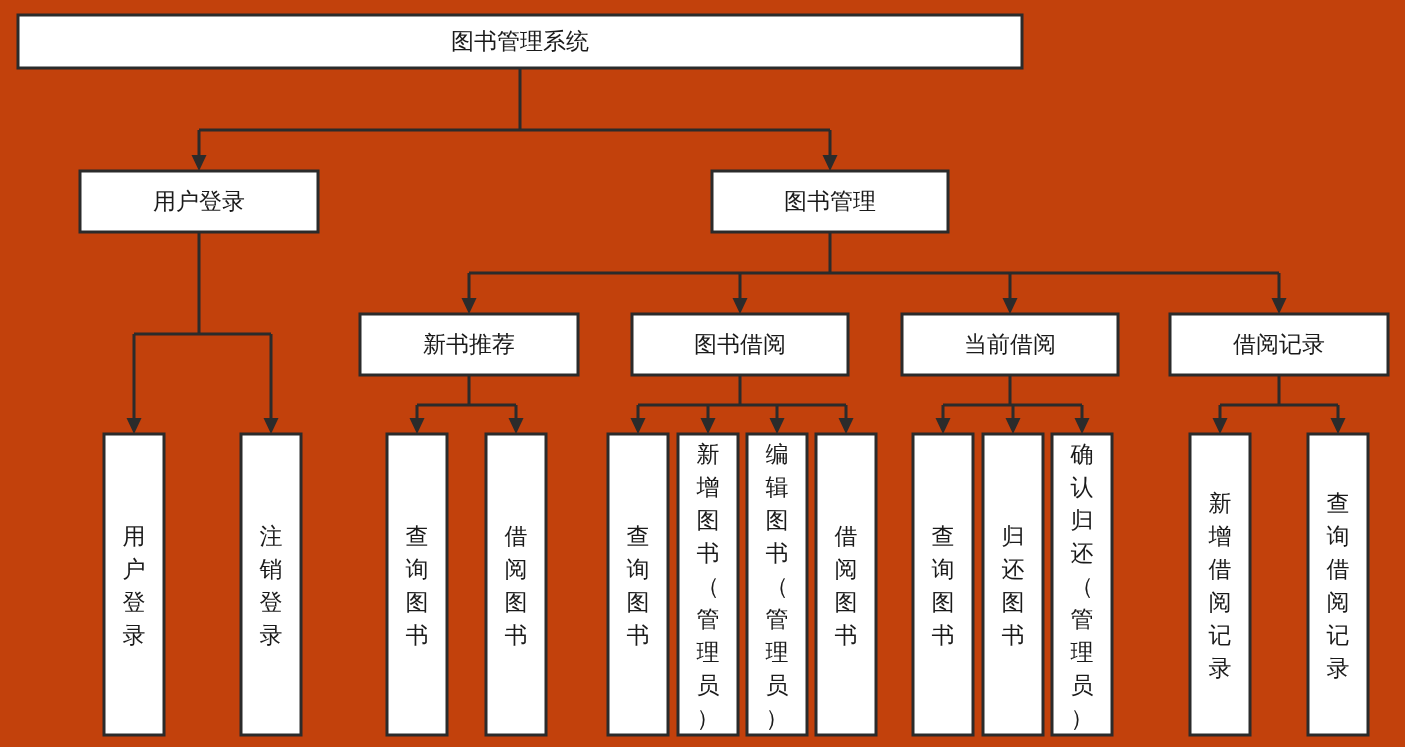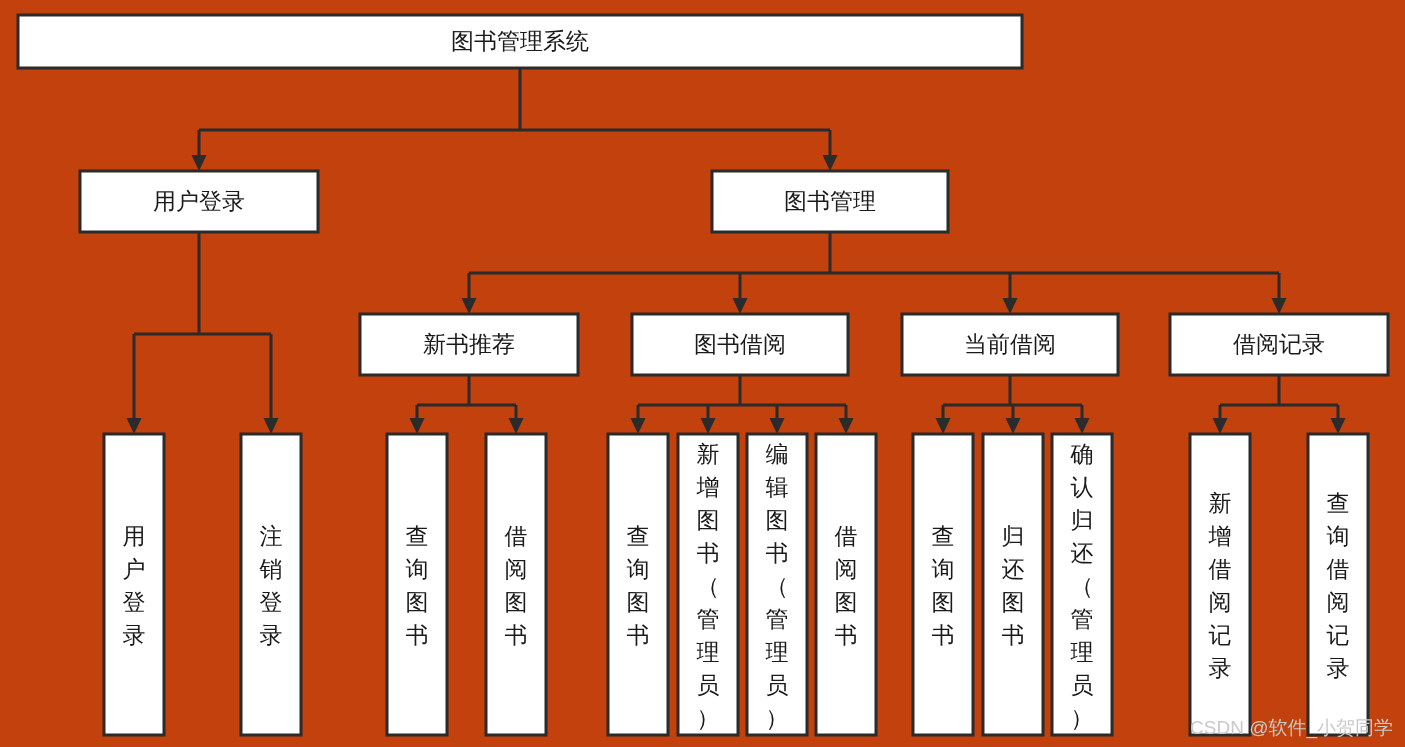--- a/index.html
+++ b/index.html
@@ -217,15 +217,14 @@
           <rect x="1190" y="434" width="60" height="301" class="node-box"></rect>
           <text x="1220" y="511.24" class="node-label-vertical"><tspan x="1220" dy="0">新</tspan><tspan x="1220" dy="33">增</tspan><tspan x="1220" dy="33">借</tspan><tspan x="1220" dy="33">阅</tspan><tspan x="1220" dy="33">记</tspan><tspan x="1220" dy="33">录</tspan></text>
         </g>
         <g>
           <rect x="1308" y="434" width="60" height="301" class="node-box"></rect>
           <text x="1338" y="511.24" class="node-label-vertical"><tspan x="1338" dy="0">查</tspan><tspan x="1338" dy="33">询</tspan><tspan x="1338" dy="33">借</tspan><tspan x="1338" dy="33">阅</tspan><tspan x="1338" dy="33">记</tspan><tspan x="1338" dy="33">录</tspan></text>
         </g>
       </g>
     </svg>
 
-  <div class="watermark-text">CSDN @软件_小贺同学</div>
 
 </div>
 
 </body></html>

